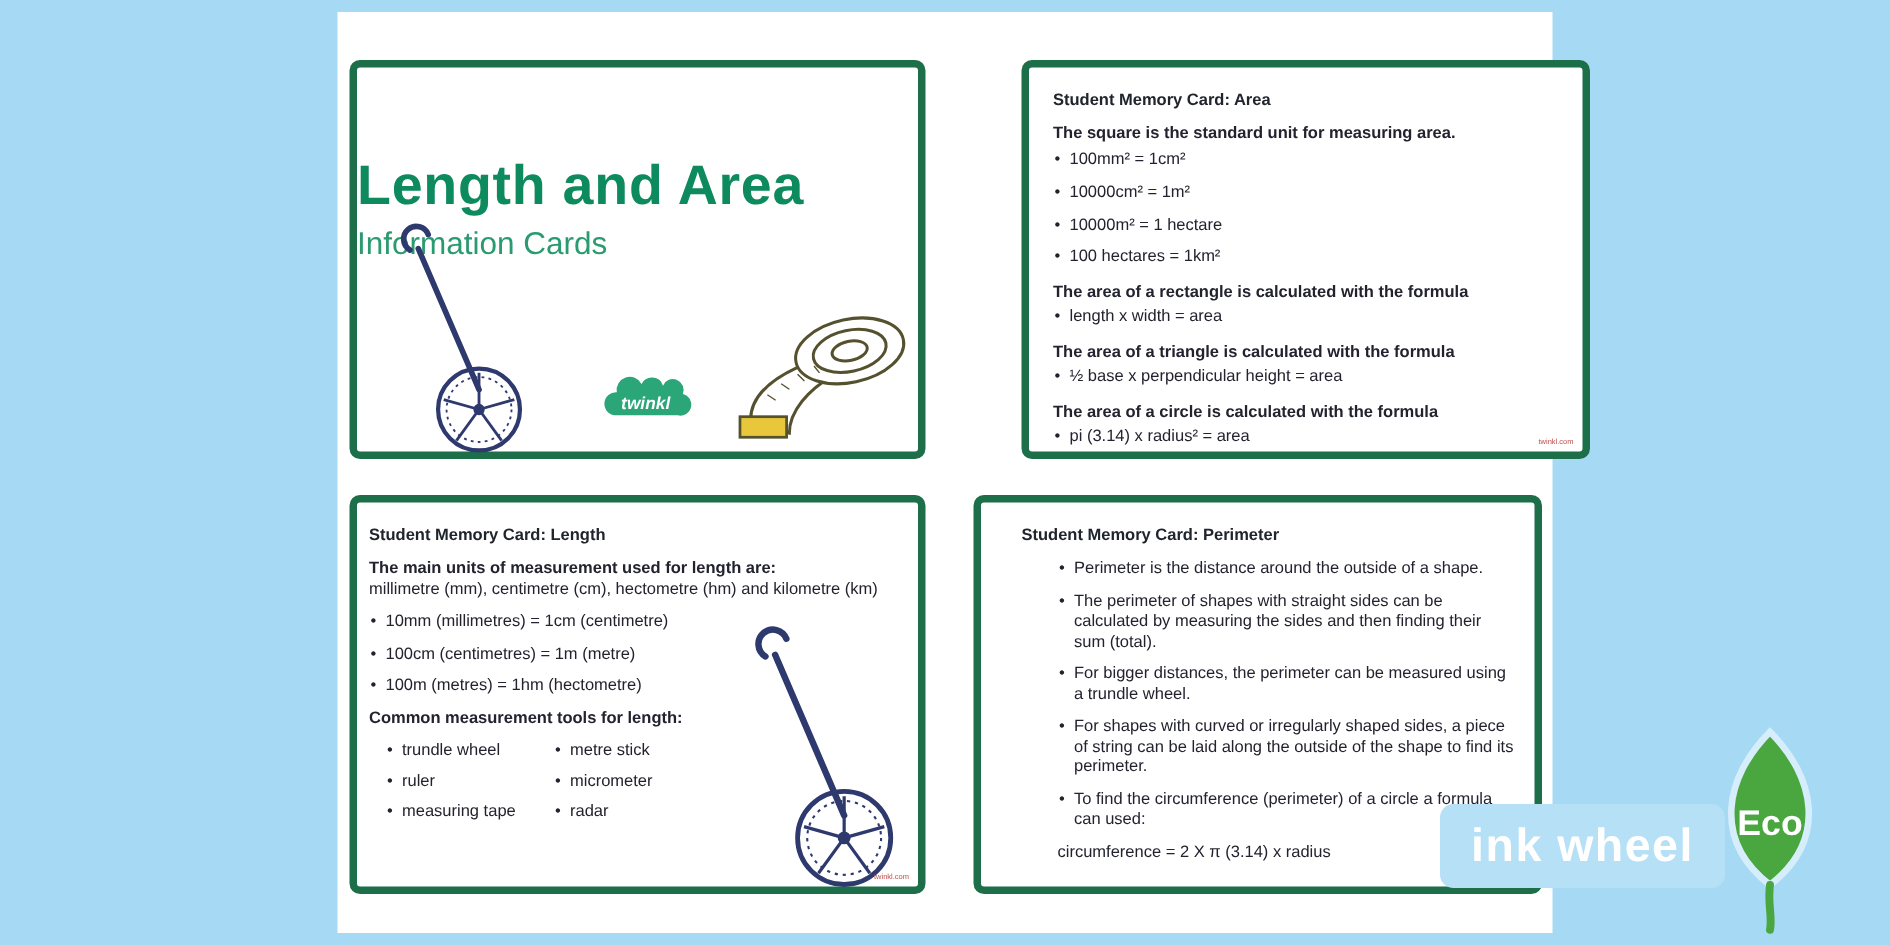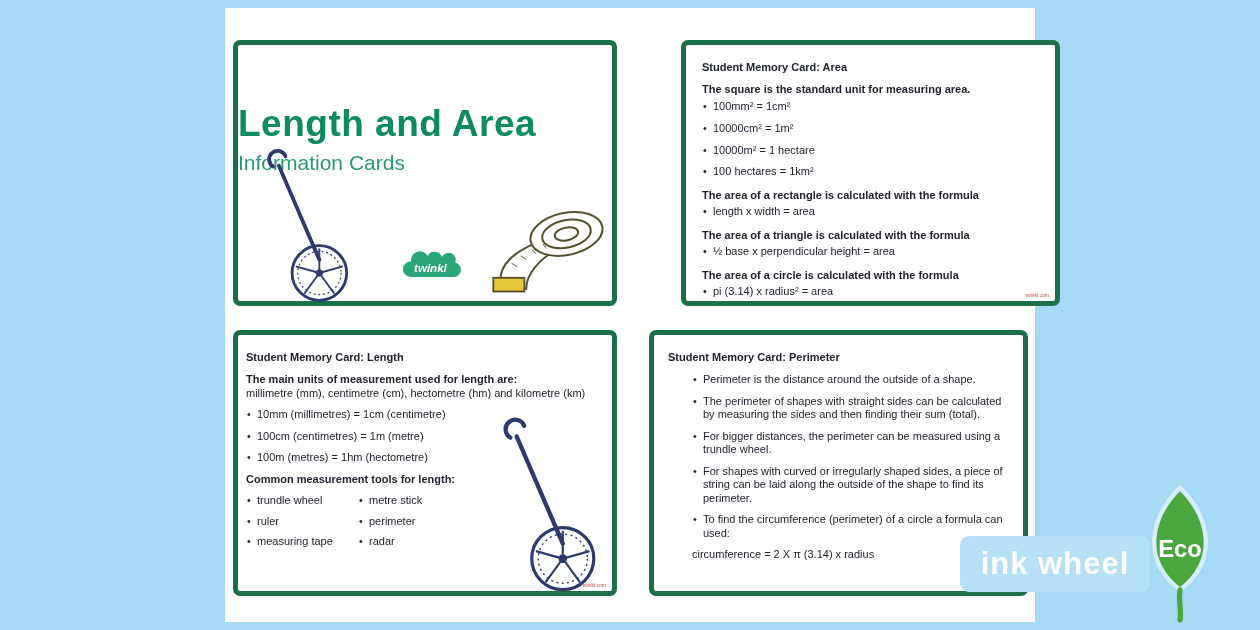--- a/index.html
+++ b/index.html
@@ -4,21 +4,21 @@
 <style>
   * { margin:0; padding:0; box-sizing:border-box; }
   html,body { width:1260px; height:630px; }
   body { font-family:"Liberation Sans", sans-serif; }
   .canvas { position:relative; width:1260px; height:630px; background:#a6d9f3; overflow:hidden; }
   .sheet { position:absolute; left:225px; top:8px; width:810px; height:614px; background:#ffffff; }
   .card { position:absolute; background:#ffffff; border:5px solid #1d6f4a; border-radius:7px; }
   .card-title     { left:8px;   top:32px;  width:384px; height:266px; }
   .card-area      { left:424px; top:32px;  width:379px; height:266px; padding:16px 16px 0 16px;margin-left:32px; }
   .card-length    { left:8px;   top:322px; width:384px; height:266px; padding:16px 14px 0 8px; }
-  .card-perimeter { left:424px; top:322px; width:379px; height:266px; padding:16px 14px 0 14px; }
+  .card-perimeter { left:424px; top:322px; width:379px; height:266px; padding:16px 14px 0 27px; }
 
   .hdr { font-size:11px; font-weight:bold; color:#20242c; margin-bottom:10px; }
   .txt { font-size:11px; color:#23232f; line-height:13.5px; }
   .bold { font-weight:bold; }
   ul.plain { list-style:none; }
   li.b, p.b { font-size:11px; color:#23232f; line-height:13.5px; list-style:none; position:relative; padding-left:11px; }
   li.b::before, p.b::before { content:"•"; position:absolute; left:1px; }
 
   
   .title-wrap { margin-top:58px; text-align:left; }
@@ -30,21 +30,21 @@
   .card-area .intro { margin-bottom:3px; }
   .card-area li.b { margin-bottom:8px; }
   .card-area li.b:first-child { margin-bottom:9px; }
   .card-area .lead { margin-top:10px; margin-bottom:3px; }
 
   
   .card-length .intro-rest { text-align:justify; width:352px; }
   .card-length ul.units { margin-top:8px; }
   .card-length ul.units li.b { margin-bottom:8px; }
   .card-length .tools-hdr { margin:6px 0 8px 0; }
-  .tools-cols { display:flex; width:235px; }
+  .tools-cols { display:flex; width:235px;justify-content:flex-end; }
   .tools-cols ul { width:112px; }
   .tools-cols li.b { margin-bottom:7px; }
 
   
   .card-perimeter p { margin-bottom:8px;margin-left:24px; }
   .card-perimeter .formula { padding-left:0; }
 
   .watermark { position:absolute; font-size:5px; color:#c0504d; right:6px; bottom:3px; }
 
   
@@ -134,21 +134,21 @@
       </ul>
       <div class="txt bold tools-hdr">Common measurement tools for length:</div>
       <div class="tools-cols">
         <ul class="plain">
           <li class="b">trundle wheel</li>
           <li class="b">ruler</li>
           <li class="b">measuring tape</li>
         </ul>
         <ul class="plain">
           <li class="b">metre stick</li>
-          <li class="b">perimeter</li>
+          <li class="b">micrometer</li>
           <li class="b">radar</li>
         </ul>
       </div>
 
       <svg class="svg-abs" style="left:252px;top:78px;" width="122" height="182" viewBox="0 0 110 170">
         <g fill="none" stroke="#2e3a6e" stroke-width="4" stroke-linecap="round">
           <path d="M30 12 a 9 9 0 1 0 -13 11"></path>
           <path d="M23 22 L 66 122"></path>
         </g>
         <g fill="none" stroke="#2e3a6e">

